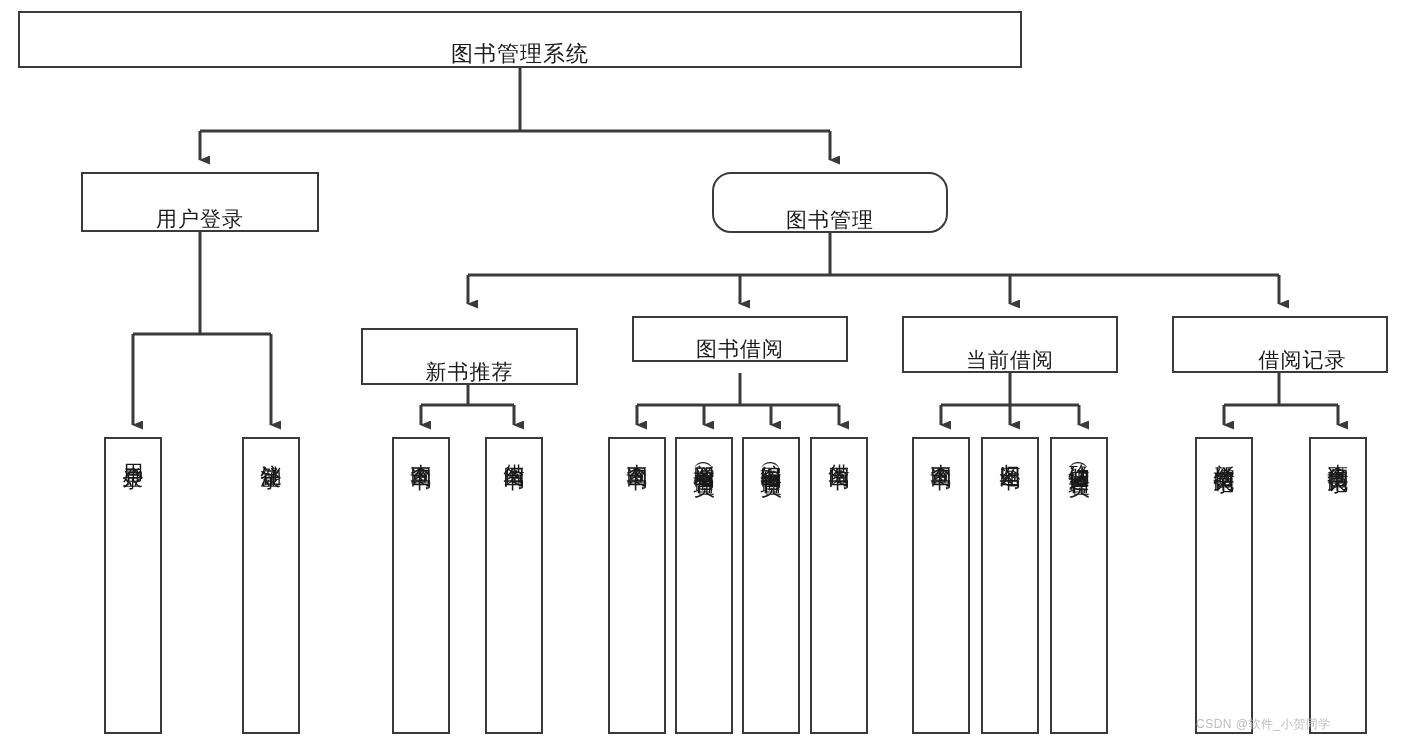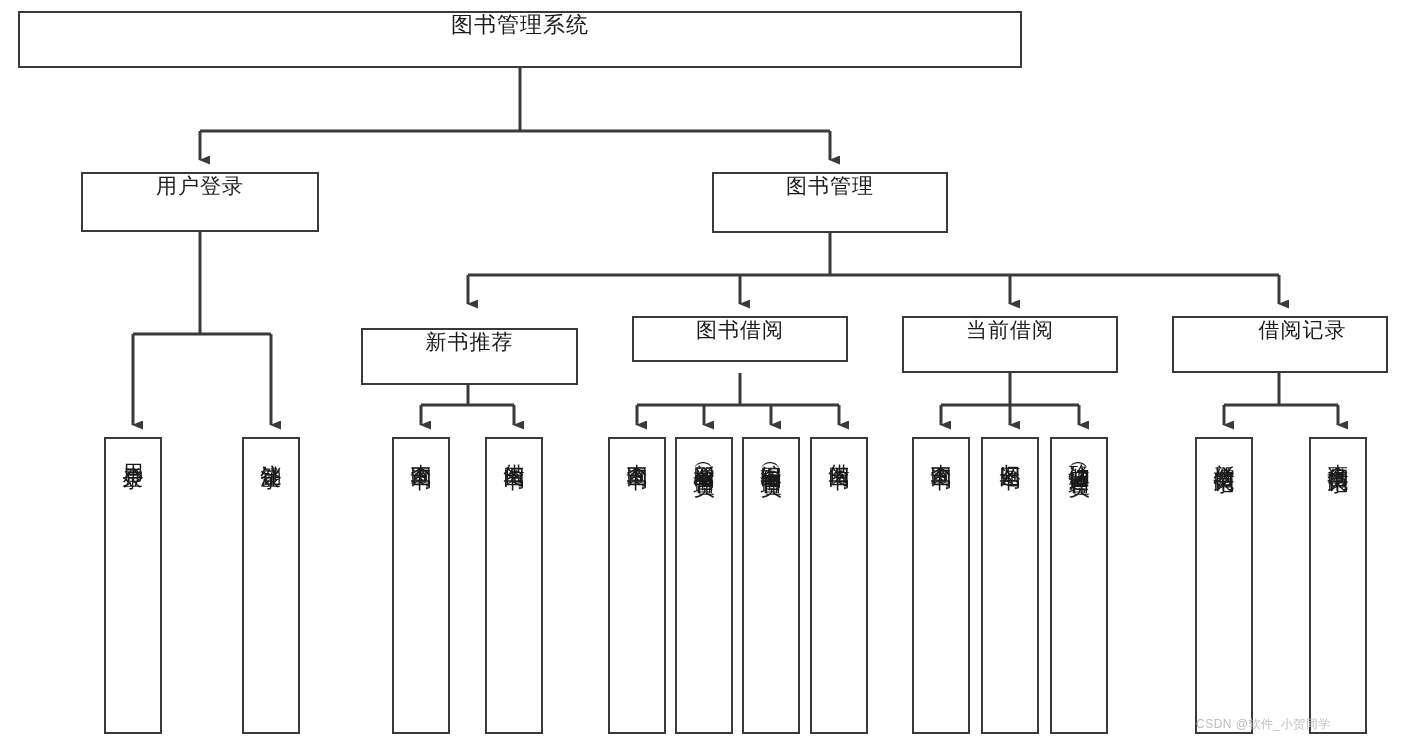--- a/index.html
+++ b/index.html
@@ -25,21 +25,21 @@
     width: 1405px;
     height: 747px;
     pointer-events: none;
   }
   .node {
     position: absolute;
     box-sizing: border-box;
     border: 2px solid #3a3a3a;
     background: #ffffff;
     display: flex;
-    align-items: flex-start;
+    align-items: flex-end;
     justify-content: center;
     color: #1a1a1a;
   }
   .node.h {
     
     font-size: 21px;
     letter-spacing: 1px;
     line-height: 1.1;
   }
   .node.root {
@@ -124,21 +124,21 @@
     </g>
   </svg>
 
   <div class="node h root" style="left:18px; top:11px; width:1004px; height:57px;">
     <span>图书管理系统</span>
   </div>
 
   <div class="node h" style="left:81px; top:172px; width:238px; height:60px;">
     <span>用户登录</span>
   </div>
-  <div class="node h" style="left:712px; top:172px; width:236px; height:61px;">
+  <div class="node h" style="left:712px; top:172px; width:236px; height:61px;border-radius:19px;">
     <span>图书管理</span>
   </div>
 
   <div class="node h" style="left:361px; top:316px; width:217px; height:57px;margin-top:12px;">
     <span>新书推荐</span>
   </div>
   <div class="node h" style="left:632px; top:316px; width:216px; height:46px;">
     <span>图书借阅</span>
   </div>
   <div class="node h" style="left:902px; top:316px; width:216px; height:57px;">

